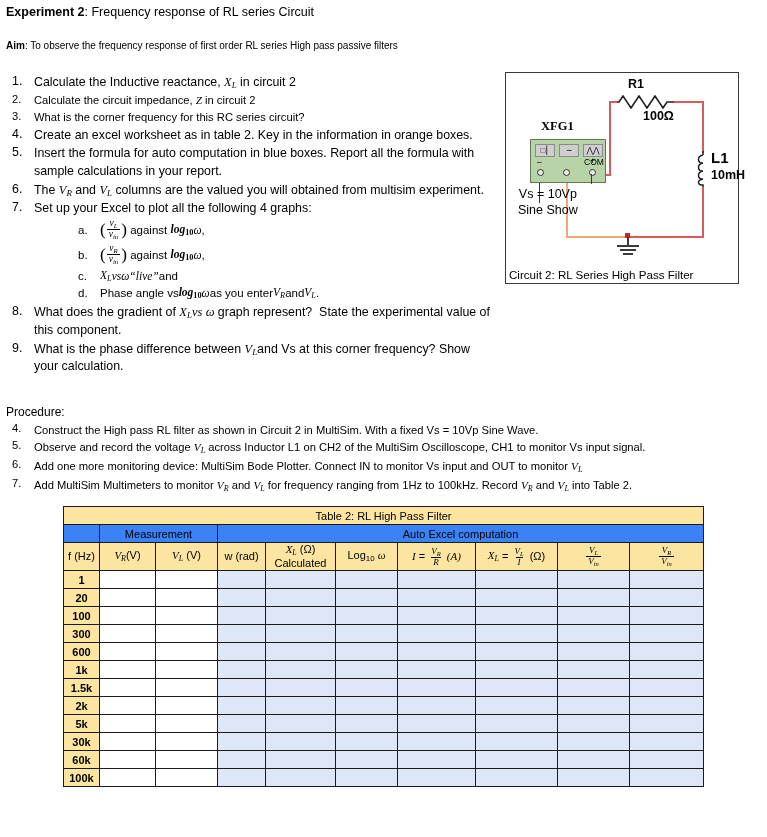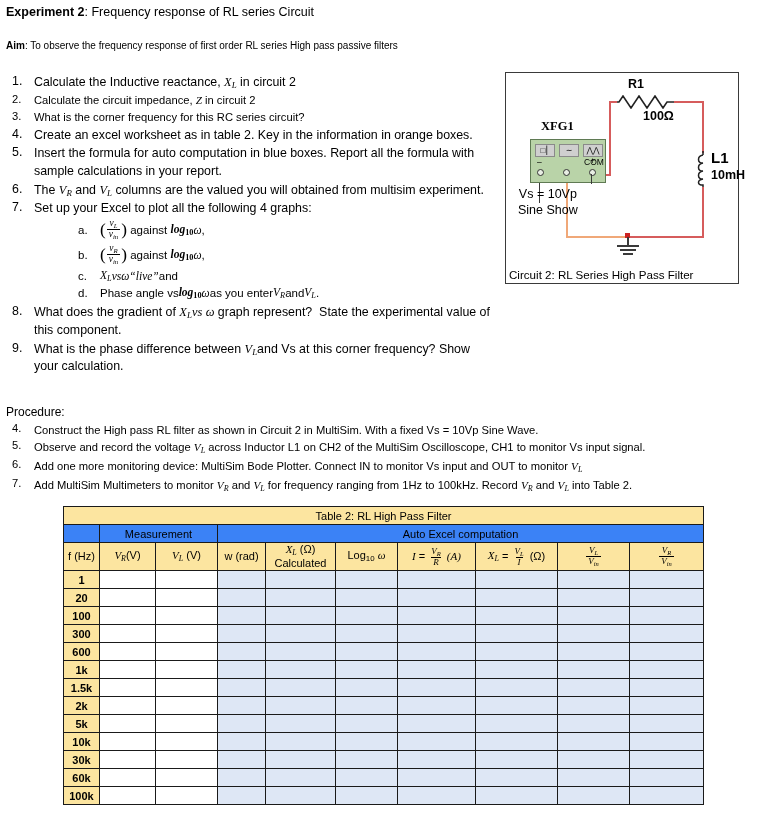--- a/index.html
+++ b/index.html
@@ -428,32 +428,20 @@
           <td class="whitecell"></td>
           <td class="bluecell"></td>
           <td class="bluecell"></td>
           <td class="bluecell"></td>
           <td class="bluecell"></td>
           <td class="bluecell"></td>
           <td class="bluecell"></td>
           <td class="bluecell"></td>
         </tr>
         <tr>
-          <td class="freqcell">10k</td>
-          <td class="whitecell"></td>
-          <td class="whitecell"></td>
-          <td class="bluecell"></td>
-          <td class="bluecell"></td>
-          <td class="bluecell"></td>
-          <td class="bluecell"></td>
-          <td class="bluecell"></td>
-          <td class="bluecell"></td>
-          <td class="bluecell"></td>
-        </tr>
-        <tr>
           <td class="freqcell">30k</td>
           <td class="whitecell"></td>
           <td class="whitecell"></td>
           <td class="bluecell"></td>
           <td class="bluecell"></td>
           <td class="bluecell"></td>
           <td class="bluecell"></td>
           <td class="bluecell"></td>
           <td class="bluecell"></td>
           <td class="bluecell"></td>

